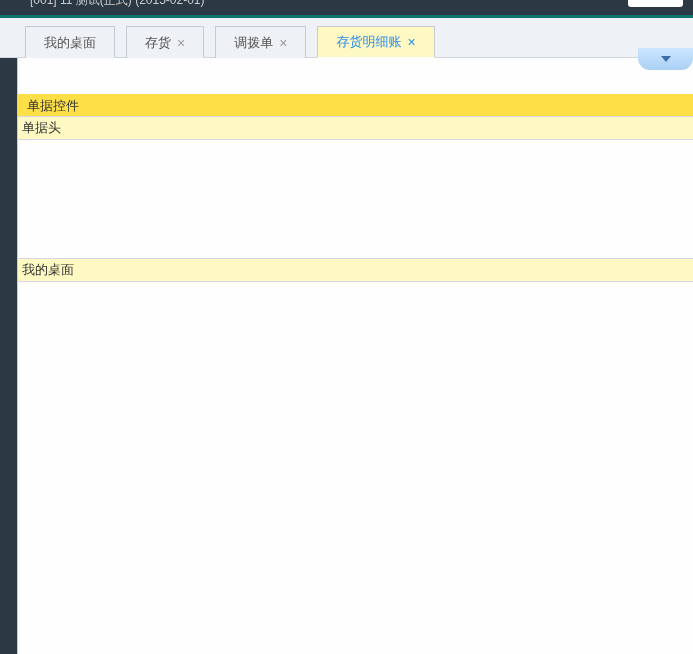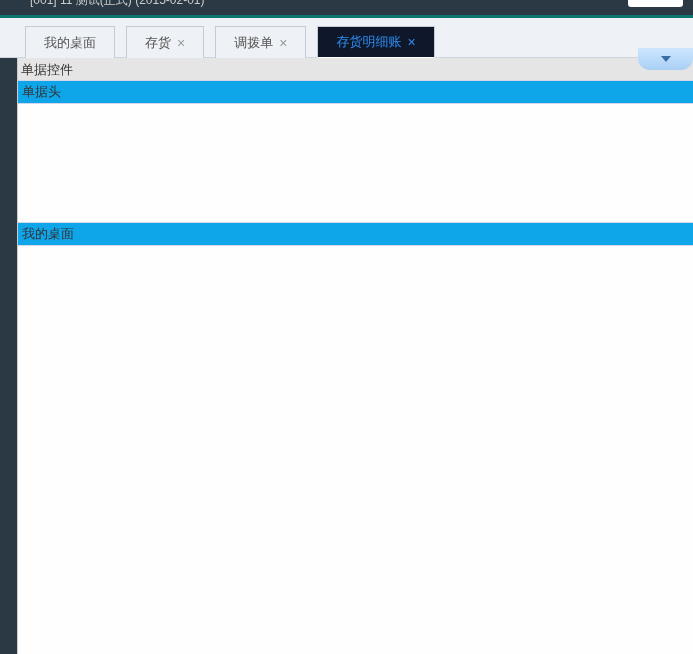--- a/index.html
+++ b/index.html
@@ -58,21 +58,21 @@
       border: 1px solid #c5cbd3;
       border-bottom: none;
       margin-right: 11px;
       margin-bottom: -1px;
       color: #555;
       cursor: pointer;
       font-size: 13px;
       min-width: 70px;
     }
     .tab.active {
-      background: #0f172a;
+      background: #fef9c3;
       color: #2d8cf0;
       border-bottom: 1px solid #fff;
     }
     .tab .close {
       color: #999;
       font-size: 14px;
       line-height: 1;
       cursor: pointer;
     }
     .tab.active .close {
@@ -105,25 +105,26 @@
     }
     .content {
       flex: 1;
       background: #fefefe;
       border-left: 1px solid #ccc;
       overflow: hidden;
     }
     .section-label {
       font-size: 13px;
       color: #333;
-      padding: 3px 3px 1px 3px;
-      background: #e5e5e5;
+      padding: 3px 3px 1px 9px;
+      background: #fde047;
+      margin-top: 36px;
     }
     .section-header {
-      background: #0ea5e9;
+      background: #fef9c3;
       padding: 2px 4px;
       font-size: 13px;
       color: #333;
       border-top: 1px solid #d5d7e8;
       border-bottom: 1px solid #d5d7e8;
     }
     .section-body {
       background: #fefefe;
     }
     .body-head {

